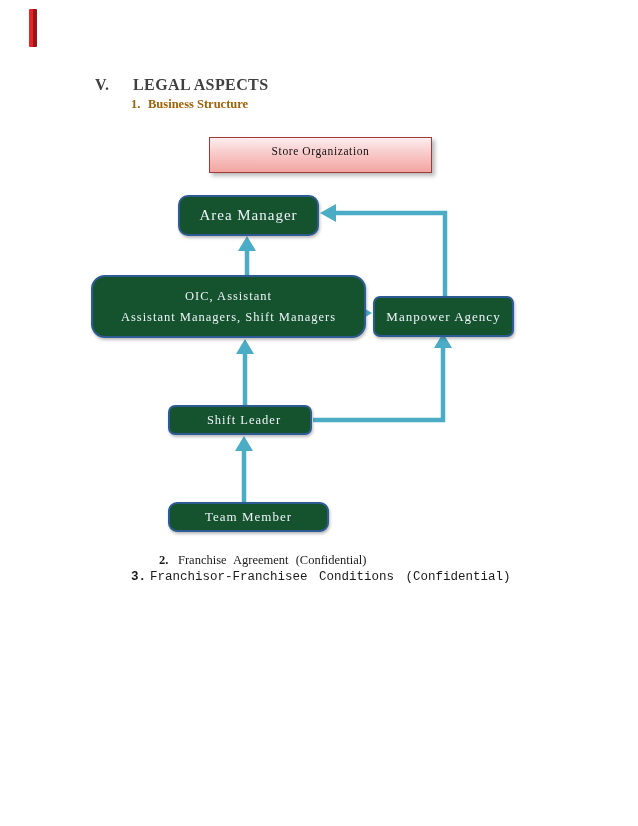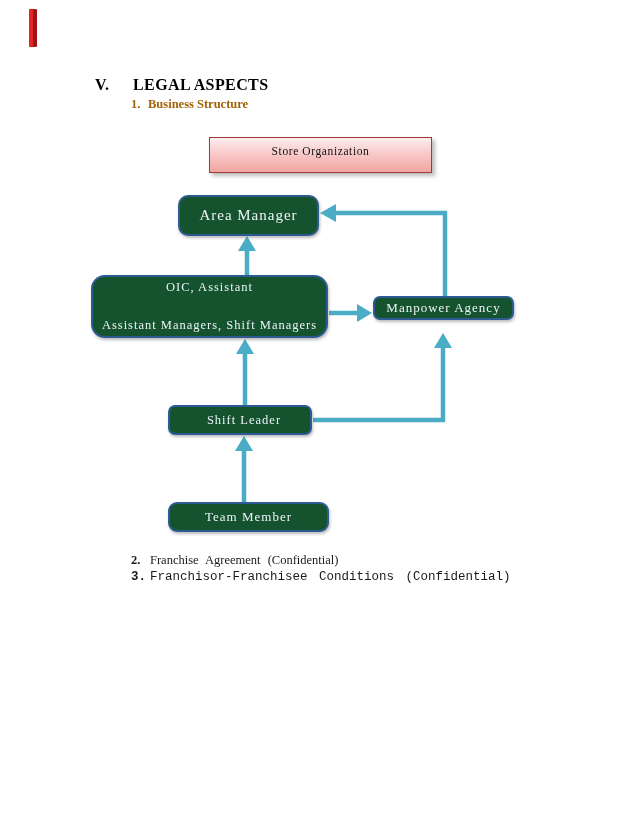--- a/index.html
+++ b/index.html
@@ -13,31 +13,31 @@
 
   
   .page-marker{
     position:absolute;left:29px;top:9px;width:8px;height:38px;
     background:linear-gradient(to right,#e42528 55%,#9c1418 55%);
     border-radius:1px;
   }
 
   
   .section-line{position:absolute;left:95px;top:76px;width:400px;
-    font-size:16px;font-weight:bold;color:#000000;letter-spacing:.4px;}
+    font-size:16px;font-weight:bold;color:#404040;letter-spacing:.4px;}
   .section-number{display:inline-block;width:38px;}
   .sub-item-1{position:absolute;left:131px;top:97px;width:360px;
     font-size:12.5px;font-weight:bold;color:#a16207;}
   .sub-item-1 .num{display:inline-block;width:17px;}
 
   
   .bottom-item{position:absolute;left:131px;width:420px;font-size:12.5px;color:#1a1a1a;}
   .bottom-item .num{display:inline-block;width:19px;font-weight:bold;}
   .bottom-item .lbl{word-spacing:4px;}
-  .item-2{top:553px;}
+  .item-2{top:553px;margin-left:28px;}
   .item-3{top:570px;font-family:Liberation Mono, monospace;}
 
   
   .title-box{
     position:absolute;left:191px;top:137px;width:223px;height:36px;
     background:linear-gradient(to bottom,#fdeeee 0%,#f8caca 45%,#f2a5a1 100%);
     border:1px solid #9e3a38;
     box-shadow:3px 3px 4px rgba(130,130,130,.55);
     display:flex;align-items:center;justify-content:center;
     box-sizing:border-box;padding-bottom:8px;margin-left:18px;
@@ -47,22 +47,22 @@
   
   .node{
     position:absolute;box-sizing:border-box;
     background:#14532d;border:2px solid #2e5b93;
     display:flex;flex-direction:column;align-items:center;justify-content:center;
     color:#eef3fa;text-align:center;
     box-shadow:1px 2px 3px rgba(60,60,60,.35);
     letter-spacing:1px;
   }
   .node-area-manager{left:178px;top:195px;width:141px;height:41px;border-radius:10px;font-size:15px;}
-  .node-oic{left:91px;top:275px;width:237px;height:63px;border-radius:14px;font-size:12.5px;line-height:21px;justify-content:space-between;}
-  .node-manpower{left:373px;top:296px;width:141px;height:24px;border-radius:7px;font-size:13px;}
+  .node-oic{left:91px;top:275px;width:275px;height:63px;border-radius:14px;font-size:12.5px;line-height:21px;}
+  .node-manpower{left:373px;top:296px;width:141px;height:41px;border-radius:7px;font-size:13px;}
   .node-shift-leader{left:168px;top:405px;width:144px;height:30px;border-radius:7px;font-size:12.5px;padding-left:8px;}
   .node-team-member{left:168px;top:502px;width:161px;height:30px;border-radius:9px;font-size:13px;}
 
   .connector-layer{position:absolute;left:0;top:0;width:638px;height:826px;}
 </style>
 </head>
 <body>
 
 <div class="page">
 

